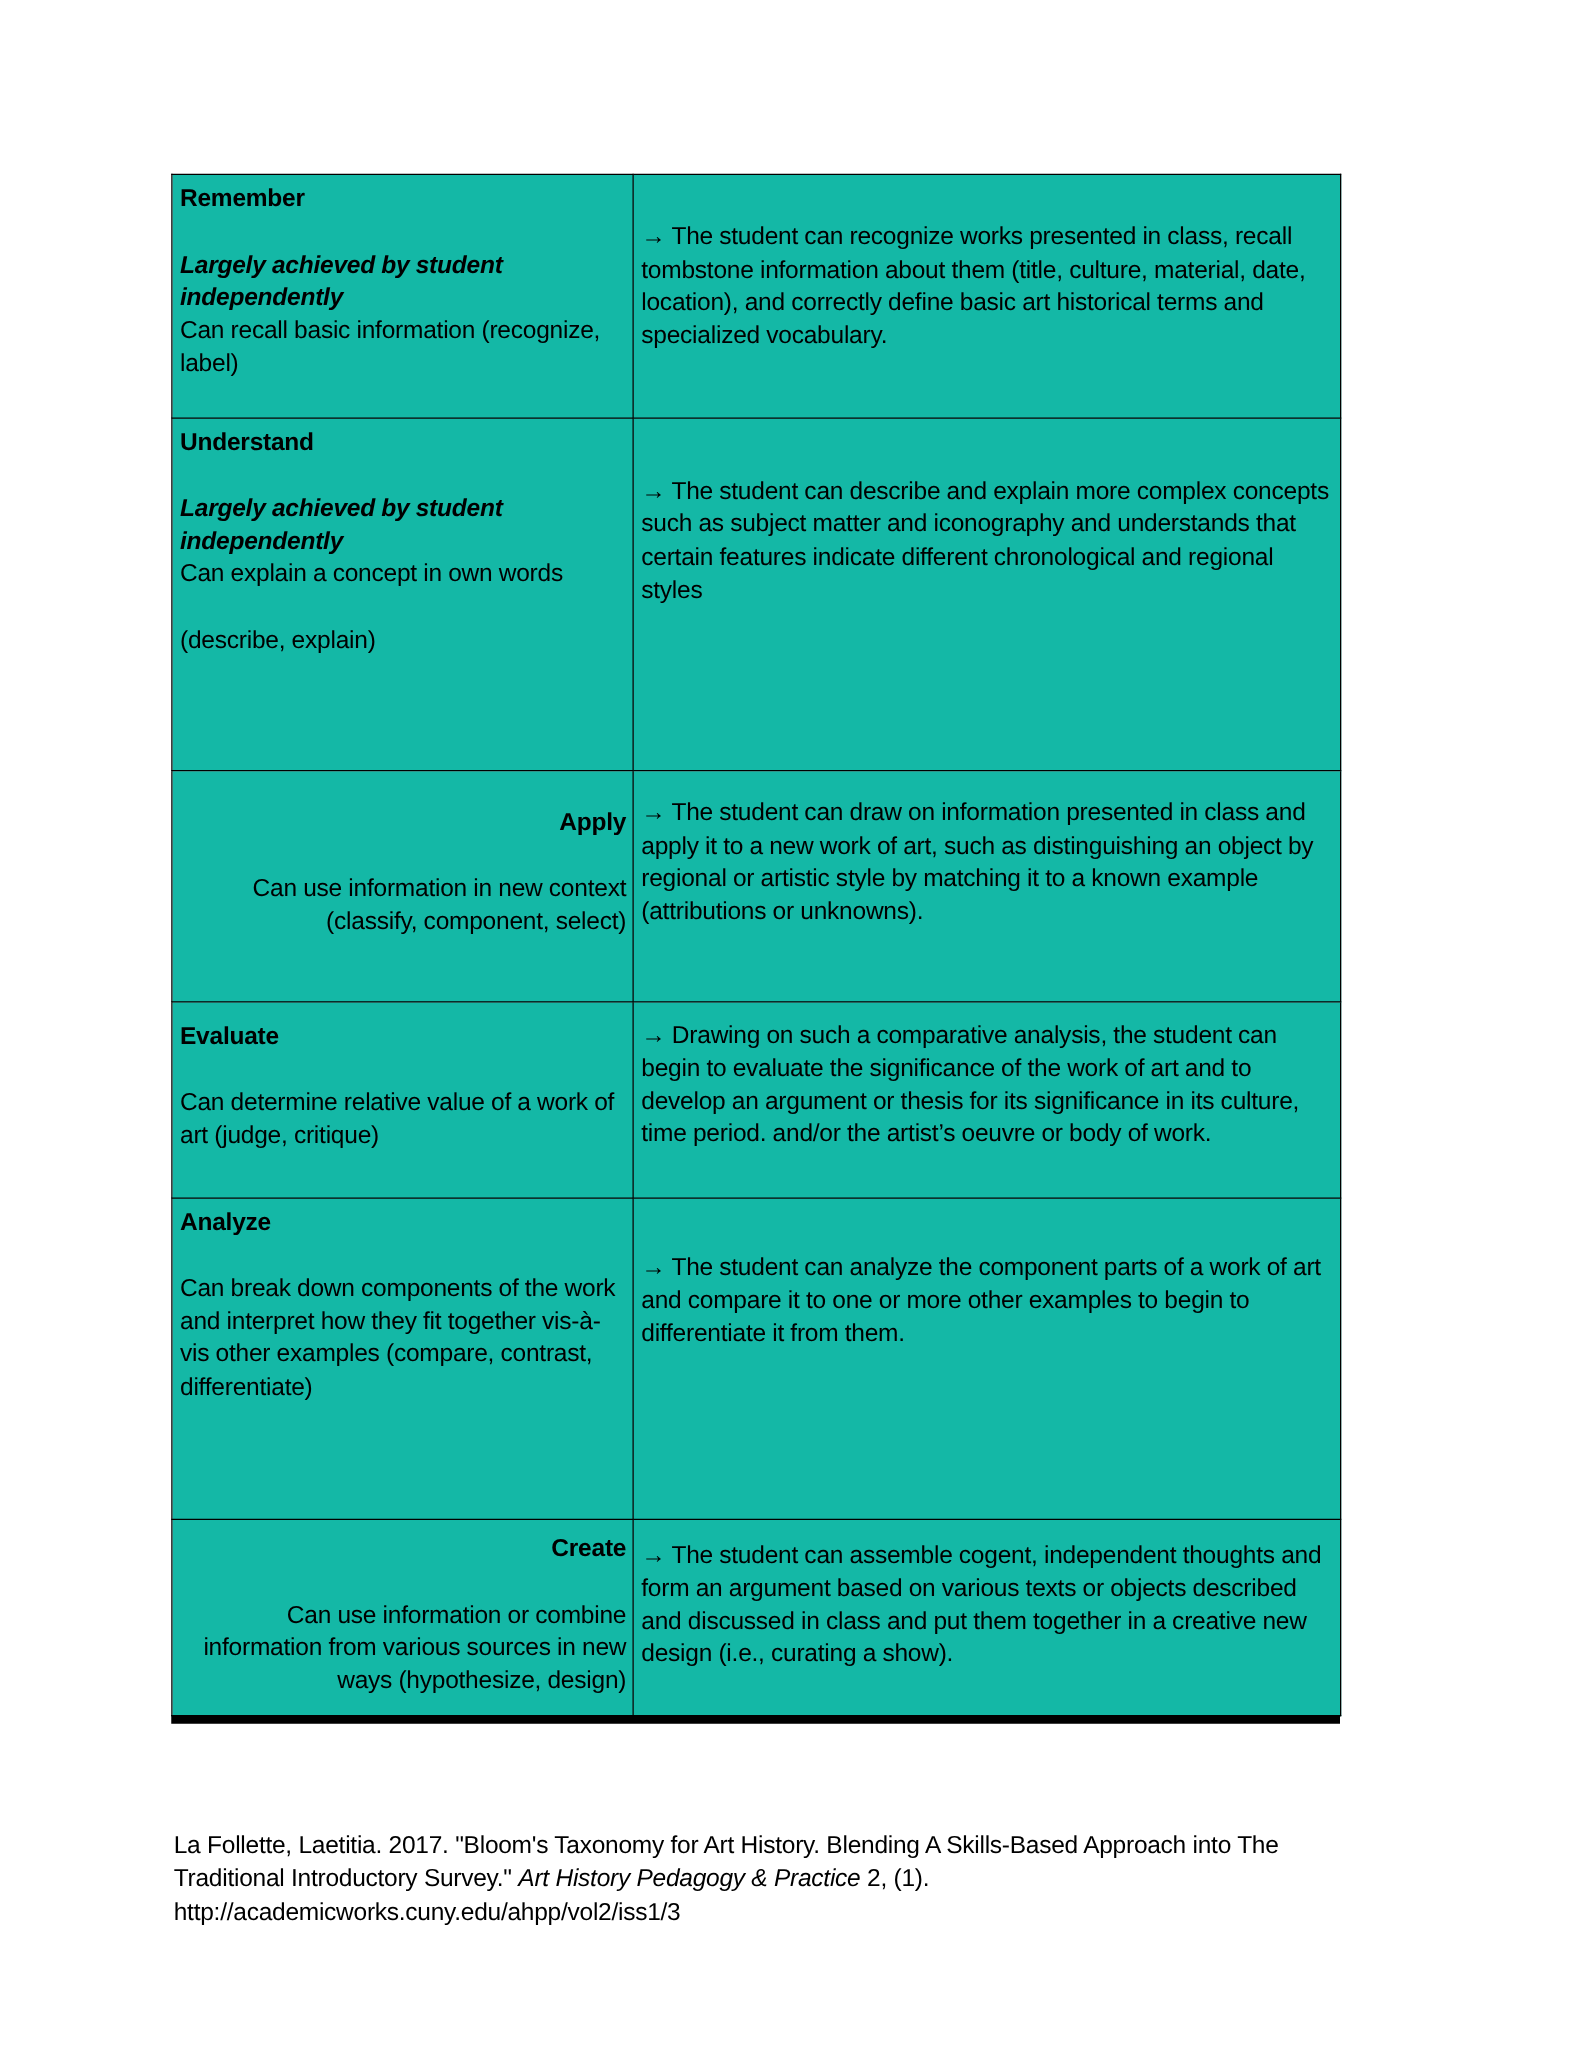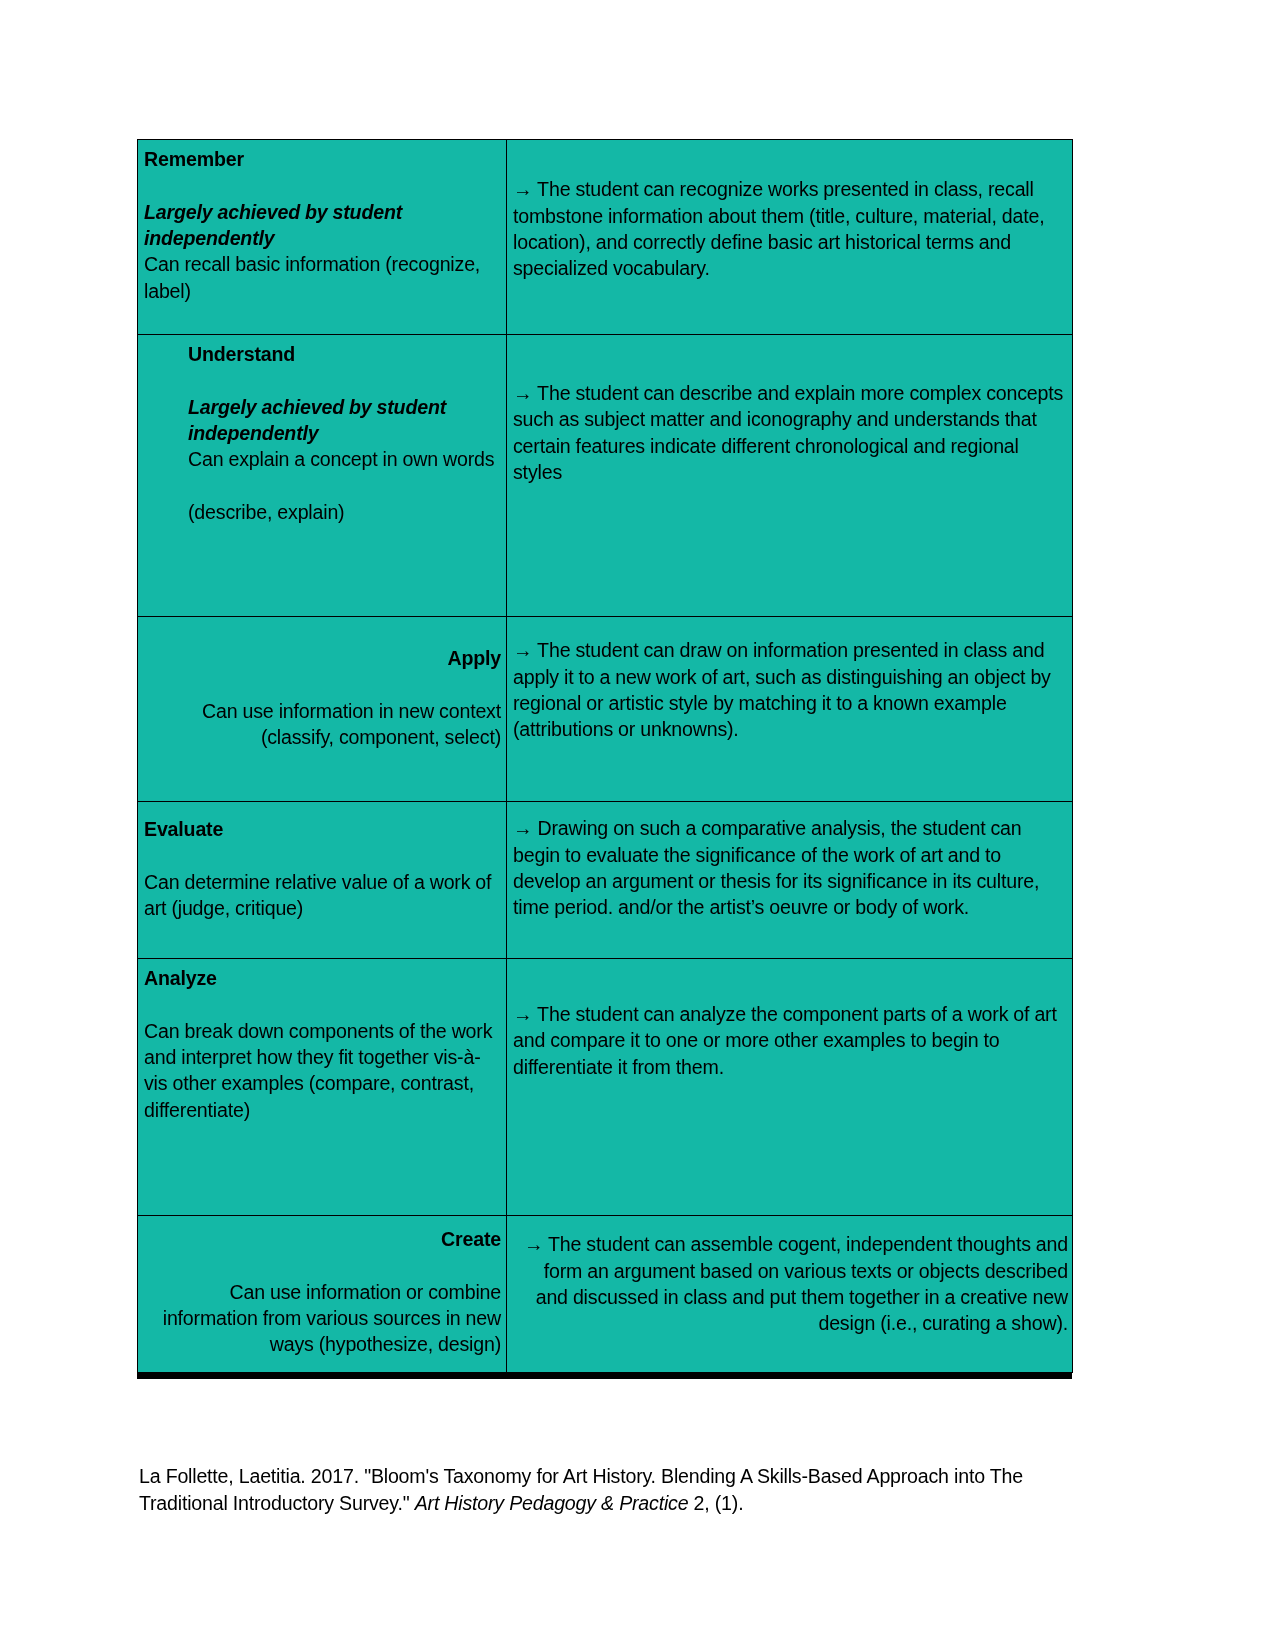--- a/index.html
+++ b/index.html
@@ -138,21 +138,21 @@
         </td>
         <td>
           <div class="cell-inner outcome vcenter" style="height:180px;">
             <p class="arrow-para">→ The student can recognize works presented in class, recall tombstone information about them (title, culture, material, date, location), and correctly define basic art historical terms and specialized vocabulary.</p>
           </div>
         </td>
       </tr>
 
       <tr>
         <td>
-          <div class="cell-inner" style="height:228px;margin-left:44px;">
+          <div class="cell-inner" style="height:228px;">
             <div class="level-name">Understand</div>
             <div class="spacer-line"></div>
             <div class="italic-line">Largely achieved by student independently</div>
             <div class="plain-line">Can explain a concept in own words</div>
             <div class="spacer-line"></div>
             <div class="plain-line">(describe, explain)</div>
           </div>
         </td>
         <td>
           <div class="cell-inner outcome vtop" style="height:228px;padding-top:45px;">
@@ -208,30 +208,31 @@
 
       <tr>
         <td>
           <div class="cell-inner" style="height:138px;padding-top:10px;text-align:right;">
             <div class="level-name">Create</div>
             <div class="spacer-line"></div>
             <div class="plain-line">Can use information or combine information from various sources in new ways (hypothesize, design)</div>
           </div>
         </td>
         <td>
-          <div class="cell-inner outcome vcenter" style="height:138px;text-align:right;">
+          <div class="cell-inner outcome vcenter" style="height:138px;">
             <p class="arrow-para">→ The student can assemble cogent, independent thoughts and form an argument based on various texts or objects described and discussed in class and put them together in a creative new design (i.e., curating a show).</p>
           </div>
         </td>
       </tr>
 
     </tbody>
   </table>
 
   <div class="table-bottom-rule" style="top: 1372px;"></div>
 
 
   <div class="citation" style="top: 1463px;">
     <span>La Follette, Laetitia. 2017. "Bloom's Taxonomy for Art History. Blending A Skills-Based Approach into The Traditional Introductory Survey." </span><span class="journal">Art History Pedagogy &amp; Practice</span><span> 2, (1).</span>
   </div>
 
+  <div class="url-line" style="top: 1519px;">http://academicworks.cuny.edu/ahpp/vol2/iss1/3</div>
 
 </div>
 
 </body></html>

